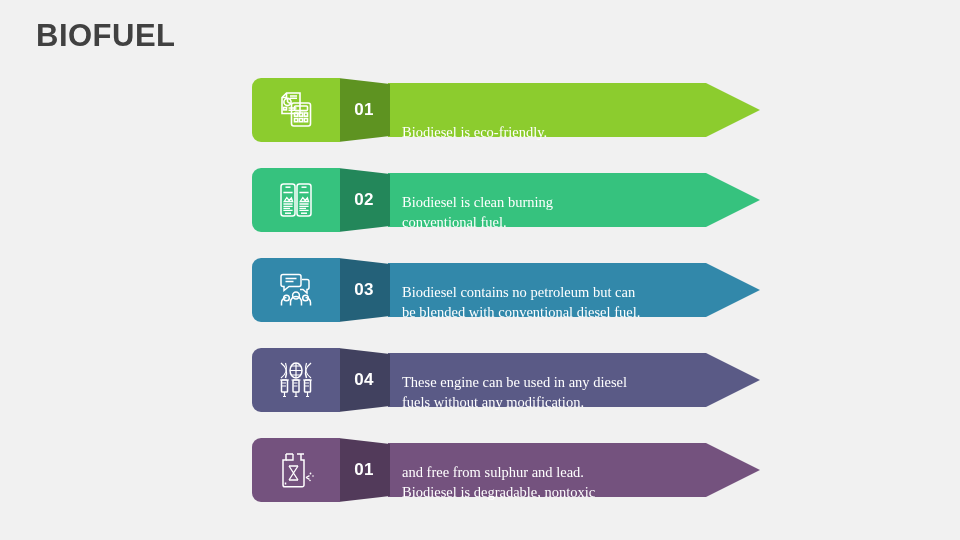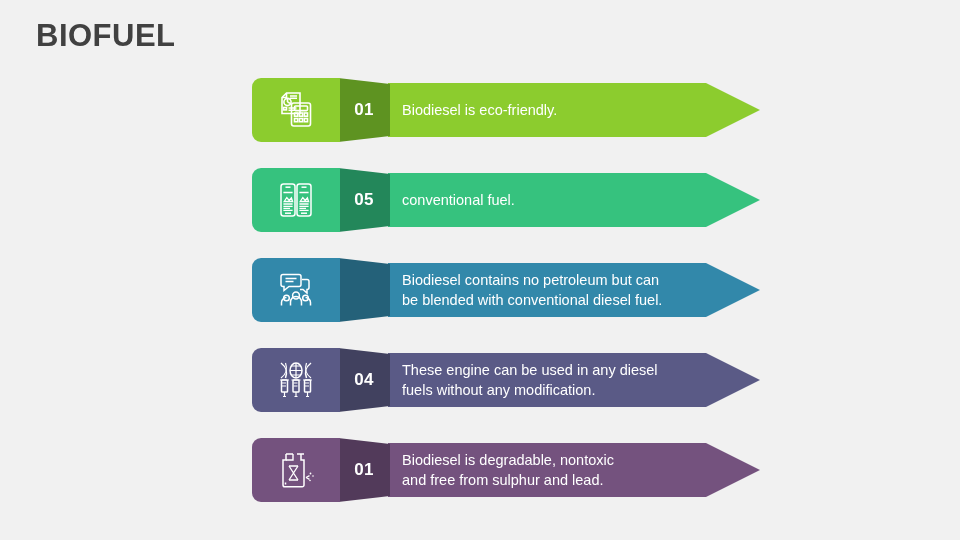--- a/index.html
+++ b/index.html
@@ -89,25 +89,25 @@
     clip-path: polygon(0 0, 318px 0, 372px 27px, 318px 100%, 0 100%);
   }
   .row-text {
     position: absolute;
     left: 150px;
     top: 0;
     height: 64px;
     width: 330px;
     display: flex;
     flex-direction: column;
-    justify-content: center;
+    justify-content: flex-end;
     color: #ffffff;
     font-size: 14.5px;
     line-height: 20px;
-    font-family: Liberation Sans, sans-serif;
+    font-family: Liberation Serif, serif;
   }
   .row-text span {
     display: block;
   }
 </style>
 </head>
 <body style="background: rgb(241, 241, 241);">
 
 <div id="slide" style="background: rgb(241, 241, 241);">
 
@@ -159,22 +159,23 @@
             <path d="M8.4 27.4 h9.2 M8.4 29.4 h6.6 M8.4 31.4 h9.2" stroke-width="1.2"></path>
             <rect x="22" y="5" width="14" height="32" rx="2.5"></rect>
             <path d="M26.5 8.2 h5"></path>
             <path d="M26 34.2 h6"></path>
             <path d="M24.4 13.5 h9.2 M24.4 25 h9.2"></path>
             <path d="M25.2 22.5 l2.6 -4 l2.4 3 l2.2 -2.6 l1.2 3.6 z" stroke-width="1.3"></path>
             <path d="M24.4 27.4 h9.2 M24.4 29.4 h6.6 M24.4 31.4 h9.2" stroke-width="1.2"></path>
           </svg>
         </span>
       </div>
-      <div class="num-label">05</div>
-      <div class="row-text">
+      <div class="num-label">02</div>
+      <div class="row-text">
+        <span>Biodiesel is clean burning</span>
         <span>conventional fuel.</span>
       </div>
     </div>
 
     <div class="row">
       <div class="arrow-body" style="background: rgb(50, 136, 170);"></div>
       <div class="num-block" style="background: rgb(36, 97, 121);"></div>
       <div class="icon-panel" style="background: rgb(50, 136, 170);">
         <span>
           <svg width="42" height="42" viewBox="0 0 42 42" fill="none" stroke="#ffffff" stroke-width="1.5">
@@ -183,20 +184,21 @@
             <path d="M27 10.5 h5 a2 2 0 0 1 2 2 v6 a2 2 0 0 1 -2 2 v3.5 l-4 -3.5 h-3"></path>
             <circle cx="21" cy="26.5" r="3.4"></circle>
             <path d="M15.5 36.5 v-3.5 a5.5 5.5 0 0 1 11 0 v3.5"></path>
             <circle cx="11.5" cy="29" r="2.8"></circle>
             <path d="M6.5 36.5 v-3 a5 5 0 0 1 5 -5"></path>
             <circle cx="30.5" cy="29" r="2.8"></circle>
             <path d="M35.5 36.5 v-3 a5 5 0 0 0 -5 -5"></path>
           </svg>
         </span>
       </div>
+      <div class="num-label">03</div>
       <div class="row-text">
         <span>Biodiesel contains no petroleum but can</span>
         <span>be blended with conventional diesel fuel.</span>
       </div>
     </div>
 
     <div class="row">
       <div class="arrow-body" style="background: rgb(90, 90, 134);"></div>
       <div class="num-block" style="background: rgb(65, 65, 95);"></div>
       <div class="icon-panel" style="background: rgb(90, 90, 134);">
@@ -244,19 +246,19 @@
             <path d="M10.5 33.5 v2 M10.5 37 v0.6" stroke-width="1.5"></path>
             <path d="M31 28.5 l3.5 -1.8 M31 28.5 l3.5 1.8" stroke-width="1.3"></path>
             <circle cx="35.5" cy="24.5" r="0.9" fill="#ffffff" stroke="none"></circle>
             <circle cx="38" cy="27" r="0.8" fill="#ffffff" stroke="none"></circle>
             <circle cx="35" cy="31.5" r="0.8" fill="#ffffff" stroke="none"></circle>
           </svg>
         </span>
       </div>
       <div class="num-label">01</div>
       <div class="row-text">
+        <span>and free from sulphur and lead.</span>
         <span>Biodiesel is degradable, nontoxic</span>
-        <span>and free from sulphur and lead.</span>
       </div>
     </div>
 
   </div>
 </div>
 
 </body></html>

